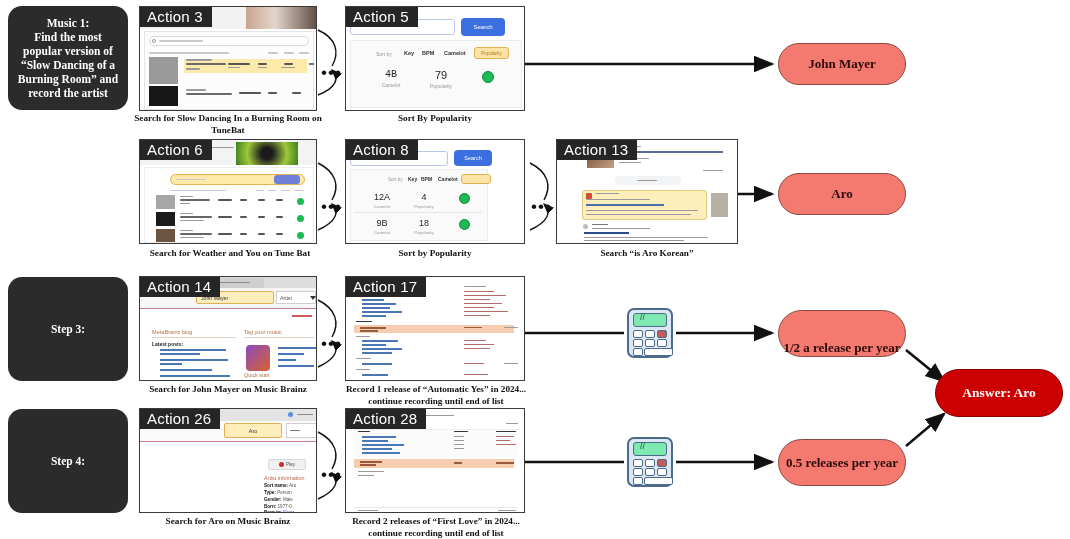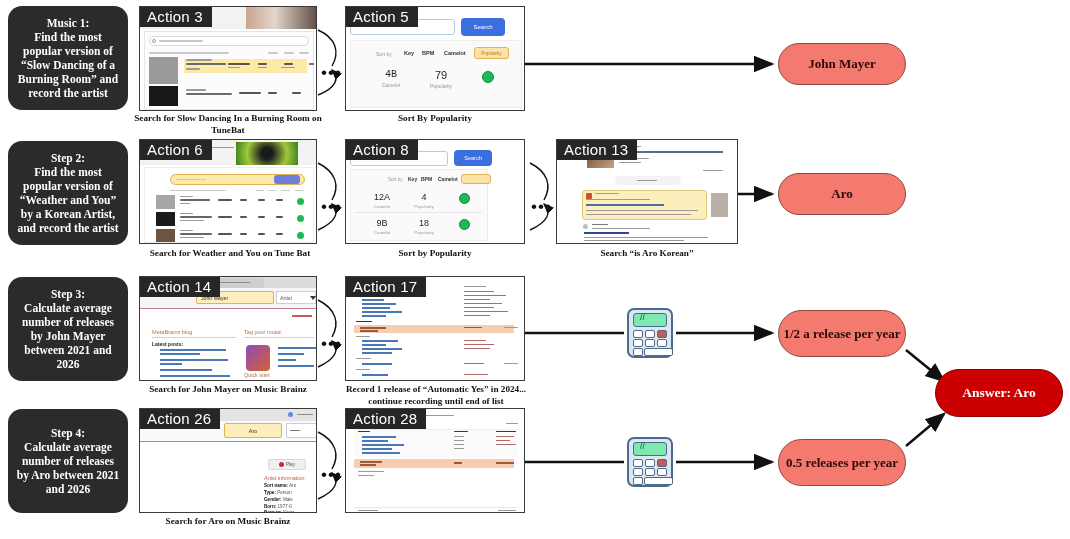--- a/index.html
+++ b/index.html
@@ -104,38 +104,30 @@
     <line x1="906" y1="446" x2="944" y2="414" stroke="#111" stroke-width="2.6" marker-end="url(#ah)"></line>
   </svg>
 
   <div class="abs step" style="left:8px;top:6px;width:120px;height:104px;">
     <span class="inner">
       <span class="ttl">Music 1:</span>
       <span>Find the most popular version of “Slow Dancing of a Burning Room” and record the artist</span>
     </span>
   </div>
 
-  <div class="abs step" style="left:8px;top:141px;width:120px;height:104px;">
-    <span class="inner">
-      <span class="ttl">Step 2:</span>
-      <span>Find the most popular version of “Weather and You” by a Korean Artist, and record the artist</span>
-    </span>
-  </div>
 
   <div class="abs step" style="left:8px;top:277px;width:120px;height:104px;">
     <span class="inner">
       <span class="ttl">Step 3:</span>
-      <span>Calculate average number of releases by John Mayer between 2021 and 2026</span>
     </span>
   </div>
 
   <div class="abs step" style="left:8px;top:409px;width:120px;height:104px;">
     <span class="inner">
       <span class="ttl">Step 4:</span>
-      <span>Calculate average number of releases by Aro between 2021 and 2026</span>
     </span>
   </div>
 
   <div class="abs" style="left:139px;top:6px;width:178px;height:105px;">
     <div class="panel abs" style="left:0;top:0;width:178px;height:105px;">
       <div class="abs" style="left:0;top:0;width:178px;height:22px;background:#f2f2f2;"></div>
       <div class="abs thumbimg" style="left:106px;top:0;width:72px;height:22px;background:linear-gradient(90deg,#c9a48e,#e3d6cc 40%,#5c4a3f);"></div>
       <div class="abs" style="left:4px;top:24px;width:170px;height:79px;background:#fcfcfc;border:1px solid #e5e5e5;"></div>
       <div class="abs" style="left:9px;top:29px;width:160px;height:10px;background:#fff;border:1px solid #d8d8d8;border-radius:5px;"></div>
       <div class="abs" style="left:12px;top:32px;width:4px;height:4px;border:1px solid #999;border-radius:50%;"></div>
@@ -435,21 +427,21 @@
       <div class="k" style="left:18px;top:22px;"></div>
       <div class="k red" style="left:30px;top:22px;"></div>
       <div class="k" style="left:6px;top:31px;"></div>
       <div class="k" style="left:18px;top:31px;"></div>
       <div class="k" style="left:30px;top:31px;"></div>
       <div class="k" style="left:6px;top:40px;"></div>
       <div class="k wide" style="left:17px;top:40px;"></div>
     </div>
   </div>
 
-  <div class="abs pill" style="left:778px;top:310px;width:128px;height:47px;">
+  <div class="abs pill" style="left:778px;top:310px;width:128px;height:47px;align-items:flex-end;">
     <span>1/2 a release per year</span>
   </div>
 
   <div class="abs" style="left:139px;top:408px;width:178px;height:105px;">
     <div class="panel abs" style="left:0;top:0;width:178px;height:105px;">
       <div class="abs" style="left:0;top:0;width:178px;height:12px;background:#e4e4e4;"></div>
       <div class="abs" style="left:148px;top:3px;width:5px;height:5px;border-radius:50%;background:#5a8de0;"></div>
       <div class="lnd" style="left:157px;top:5px;width:16px;height:1.4px;background:#8a8a8a;"></div>
       <div class="abs" style="left:0;top:12px;width:178px;height:20px;background:#fafafa;"></div>
       <div class="abs" style="left:84px;top:14px;width:58px;height:15px;background:#fdeebc;border:1.2px solid #e0b253;border-radius:2px;display:flex;align-items:center;justify-content:center;">
@@ -519,20 +511,21 @@
       <div class="abs" style="left:108px;top:53px;width:8px;height:1.5px;background:#9b5a3a;"></div>
       <div class="abs" style="left:150px;top:53px;width:18px;height:1.5px;background:#9b5a3a;"></div>
       <div class="lnd" style="left:12px;top:62px;width:26px;height:1.2px;"></div>
       <div class="lnd" style="left:12px;top:66px;width:16px;height:1.2px;"></div>
       <div class="abs" style="left:8px;top:98px;width:164px;height:1px;background:#e8e8e8;"></div>
       <div class="lnd" style="left:12px;top:101px;width:20px;height:1.2px;"></div>
       <div class="lnd" style="left:152px;top:101px;width:18px;height:1.2px;"></div>
       <div class="tag">Action 28</div>
     </div>
   </div>
+  <div class="abs cap" style="left:340px;top:516px;width:192px;">Record 2 releases of “First Love” in 2024... continue recording until end of list</div>
 
   <div class="abs" style="left:627px;top:437px;">
     <div class="calc">
       <div class="body"></div>
       <div class="scr">
           <span>//</span>
         </div>
       <div class="k" style="left:6px;top:22px;"></div>
       <div class="k" style="left:18px;top:22px;"></div>
       <div class="k red" style="left:30px;top:22px;"></div>

